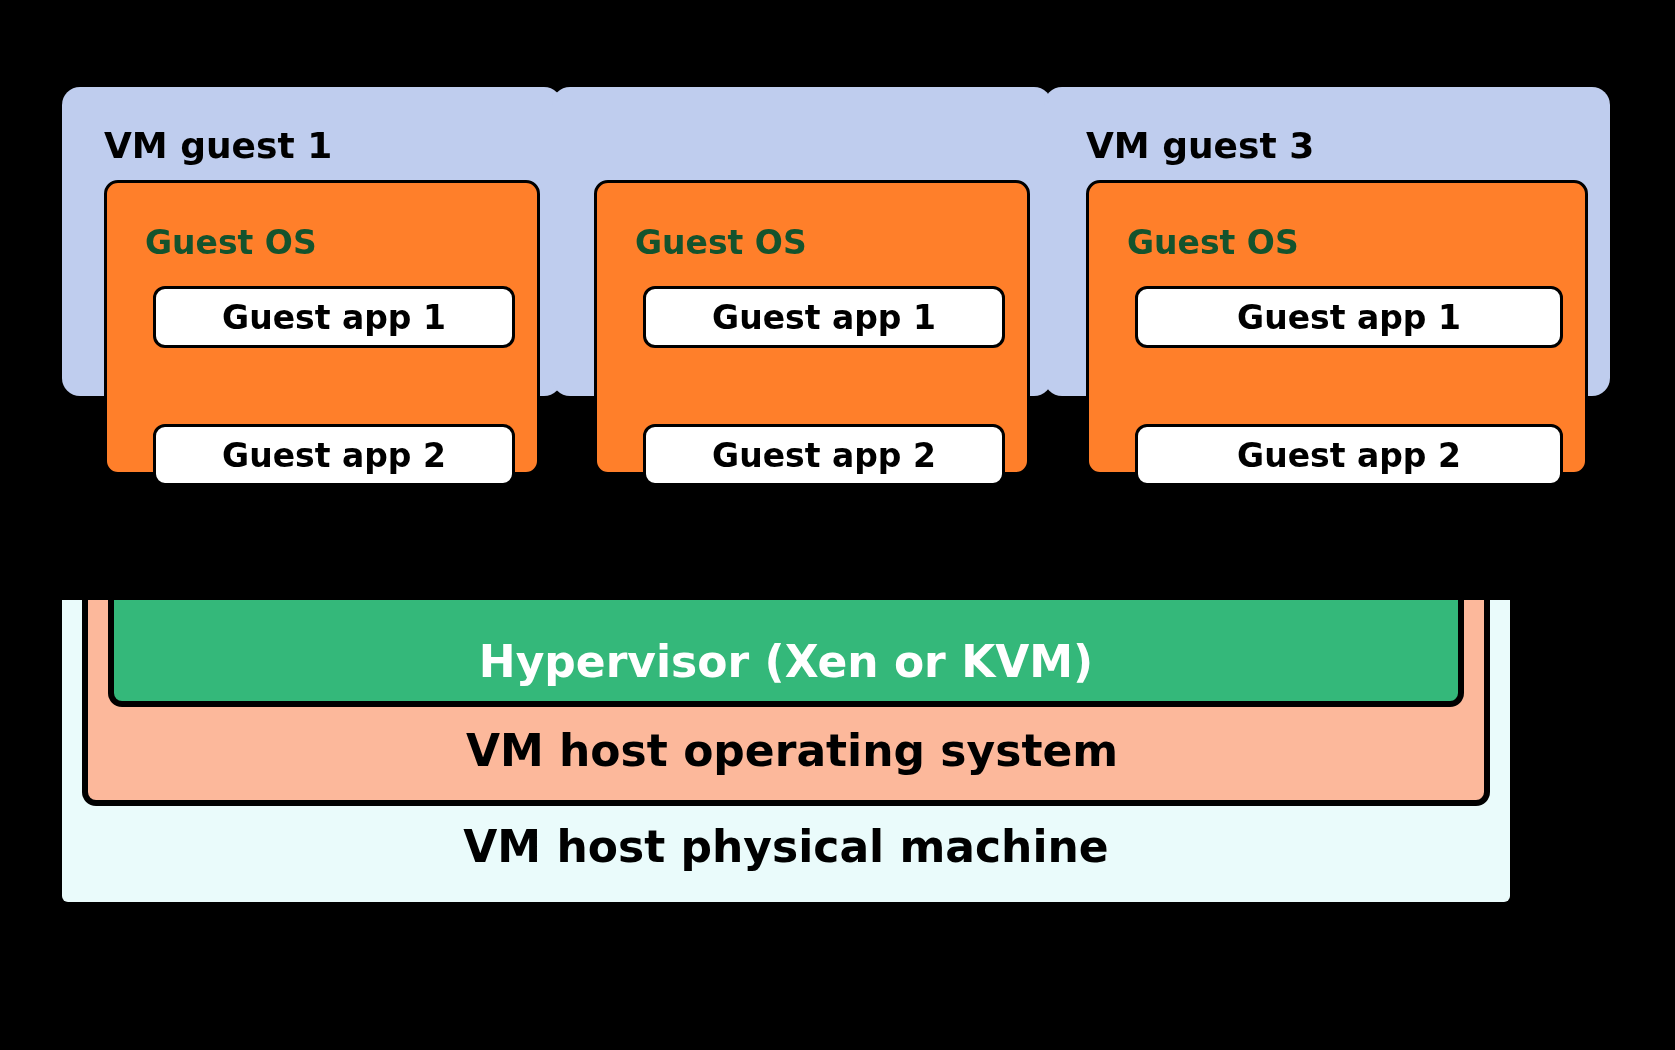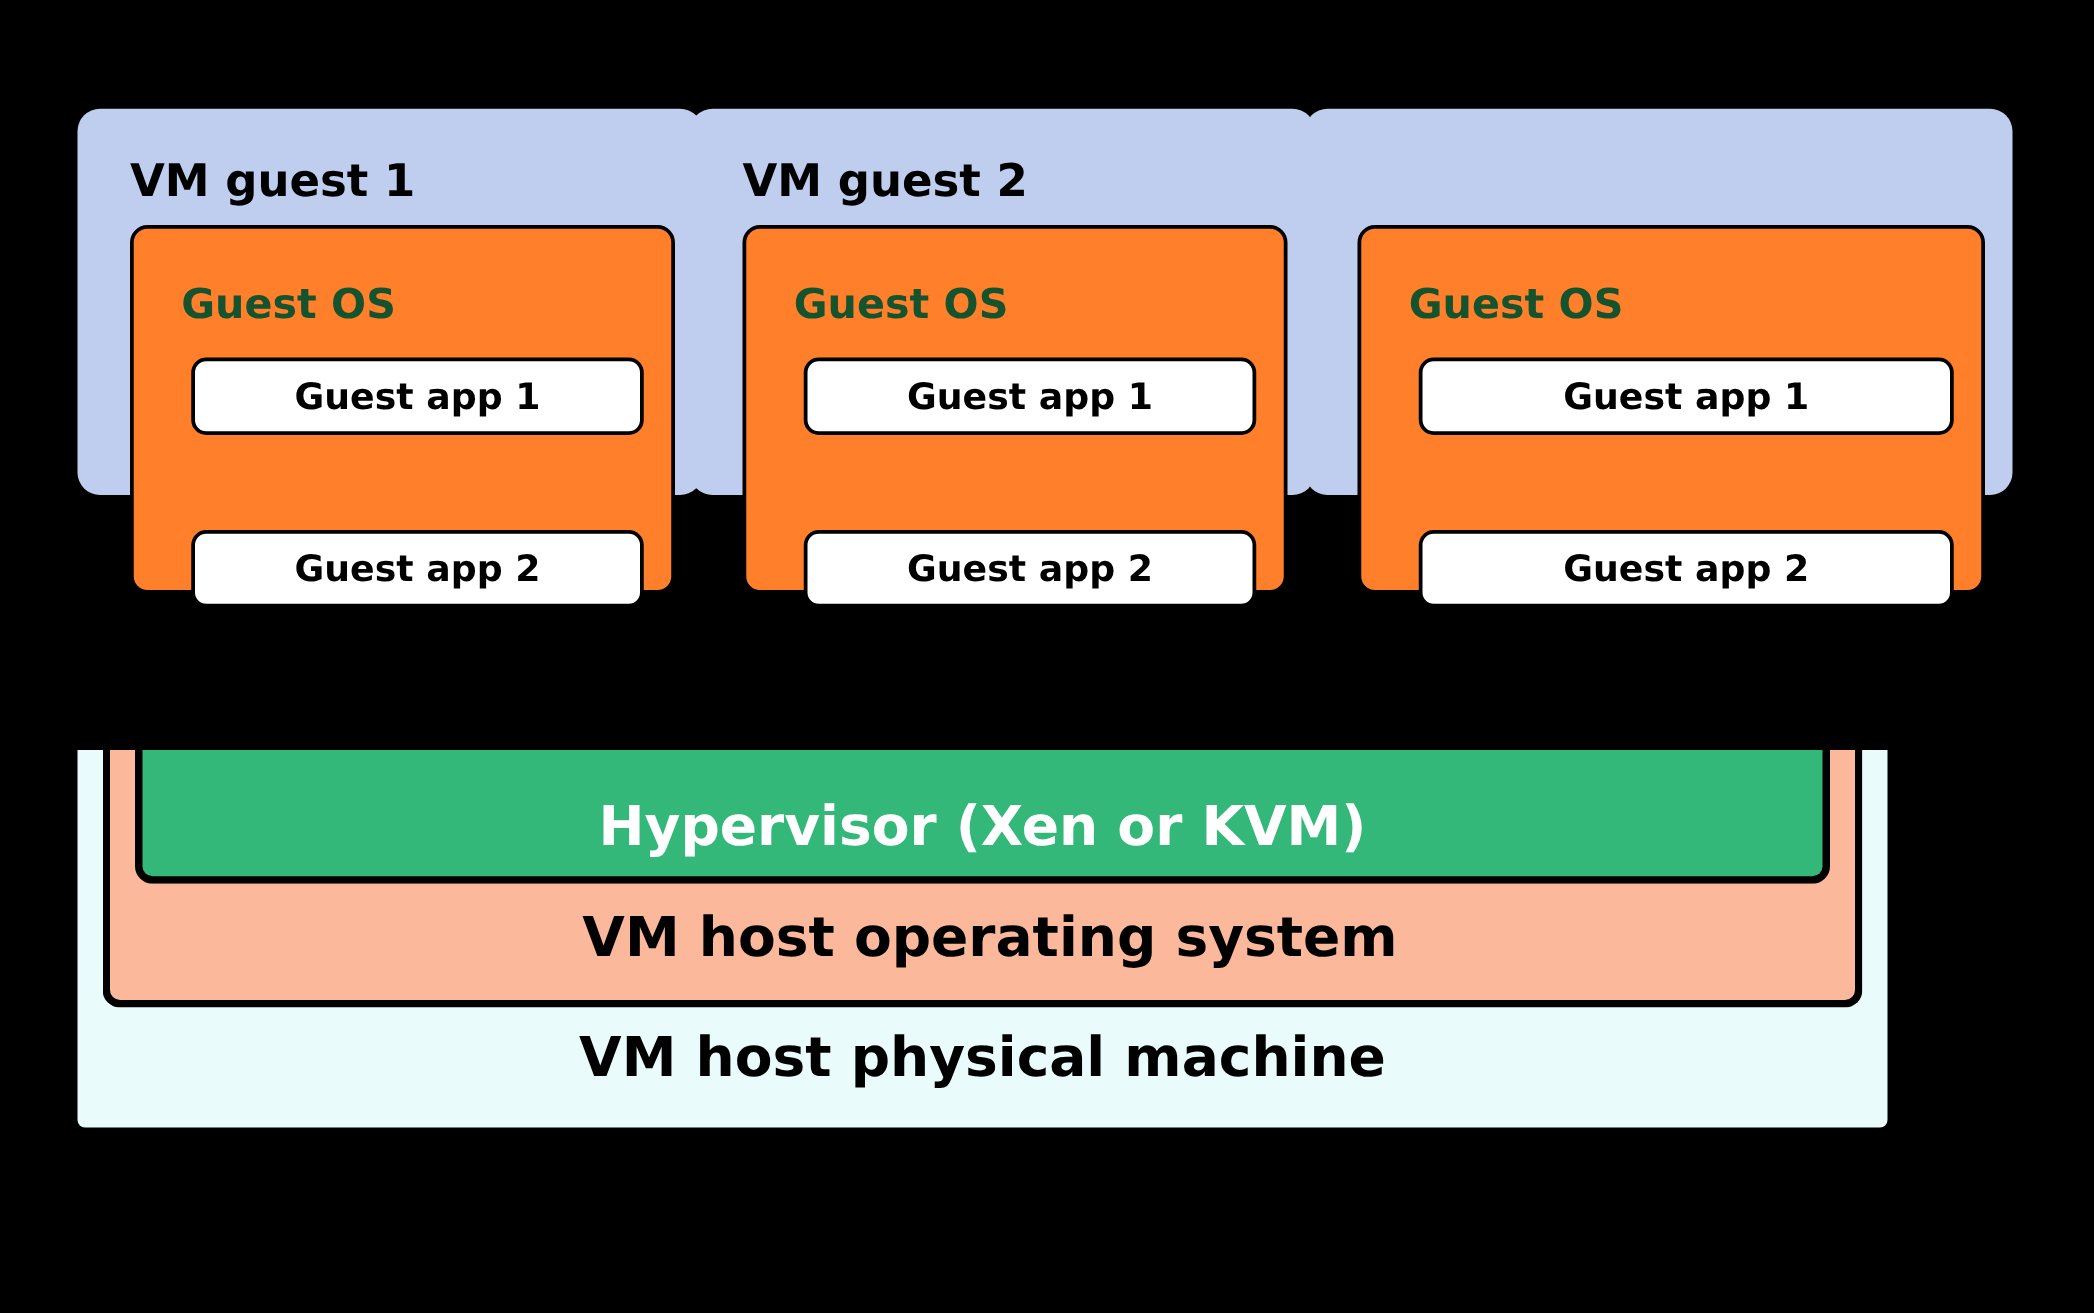--- a/index.html
+++ b/index.html
@@ -86,21 +86,21 @@
     border-radius: 12px;
     box-sizing: border-box;
     display: flex;
     align-items: center;
     justify-content: center;
   }
   .guest-app.a1 { top: 103px; }
   .guest-app.a2 { top: 201px; margin-top: 40px; }
 
   .guest-app-label {
-    font-size: 29px;
+    font-size: 33px;
     font-weight: bold;
     color: #000000;
     white-space: nowrap;
   }
 
   
   .host-stack {
     position: absolute;
     left: 62px;
     top: 600px;
@@ -181,33 +181,33 @@
         <div class="guest-app a1">
           <span class="guest-app-label">Guest app 1</span>
         </div>
         <div class="guest-app a2">
           <span class="guest-app-label">Guest app 2</span>
         </div>
       </div>
     </div>
 
     <div class="vm-guest g2">
-      <div class="vm-guest-title">VM guest 2</div>
       <div class="guest-os">
         <div class="guest-os-title">Guest OS</div>
         <div class="guest-app a1">
           <span class="guest-app-label">Guest app 1</span>
         </div>
         <div class="guest-app a2">
           <span class="guest-app-label">Guest app 2</span>
         </div>
       </div>
     </div>
 
     <div class="vm-guest g3">
+      <div class="vm-guest-title">VM guest 3</div>
       <div class="guest-os">
         <div class="guest-os-title">Guest OS</div>
         <div class="guest-app a1">
           <span class="guest-app-label">Guest app 1</span>
         </div>
         <div class="guest-app a2">
           <span class="guest-app-label">Guest app 2</span>
         </div>
       </div>
     </div>

